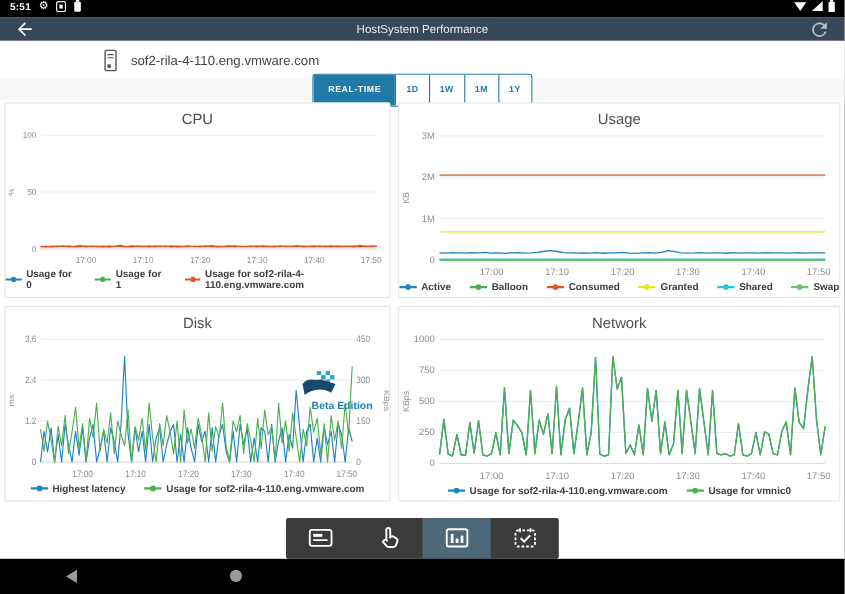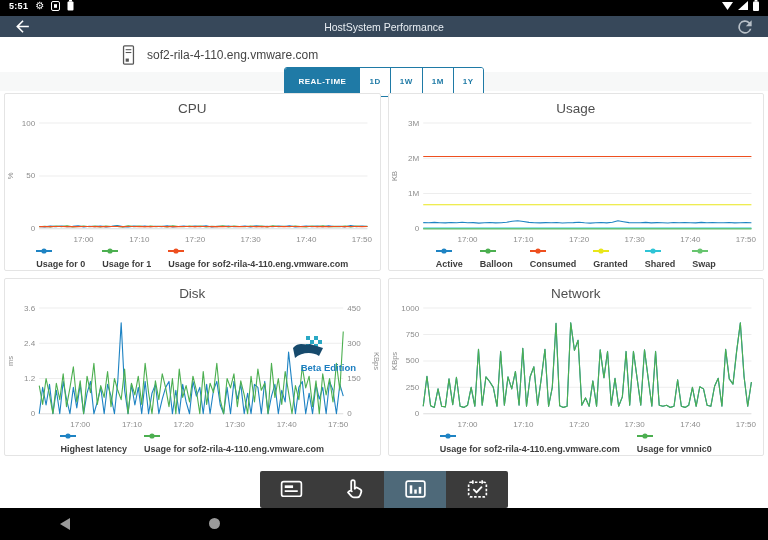--- a/index.html
+++ b/index.html
@@ -13,38 +13,38 @@
   .sb-time { font-weight:bold; letter-spacing:.3px; }
   .sb-gear { font-size:10px; line-height:1; }
 
   
   .appbar { height:21px; background:#37485a; display:flex; align-items:center; padding:0 13px; position:relative; }
   .appbar-title { position:absolute; left:0; right:0; text-align:center; color:#e9eef3; font-size:10.5px; pointer-events:none; }
   .icon-btn { background:none; border:none; cursor:pointer; display:flex; align-items:center; justify-content:center; padding:0; }
   .refresh-btn { margin-left:auto; opacity:.85; }
 
   
-  .hostrow { height:35px; background:#fff; display:flex; align-items:center; padding-left:120px; gap:10px; }
+  .hostrow { height:35px; background:#fff; display:flex; align-items:center; padding-left:92px; gap:10px; }
   .host-name { font-size:12px; color:#454545; }
 
   
   .tabstrip { height:19px; background:#f7f8f8; display:flex; justify-content:center; align-items:center; }
   .tabs { display:flex; border:1px solid #1f7aa6; border-radius:3px; overflow:hidden; background:#fff; }
   .tab { font-size:8px; font-weight:bold; color:#1f7aa6; padding:0 9px; height:28px; display:flex; align-items:center; letter-spacing:.5px; border-left:1px solid #1f7aa6; cursor:pointer; background:#fff; }
   .tab:first-child { border-left:none; padding:0 13px; }
   .tab.active { background:#1f7aa6; color:#fff; }
 
   
   .cards { display:grid; grid-template-columns:1fr 1fr; gap:7px 7px; padding:2px 4px; }
   .card { height:178px; border:1px solid #e4e4e4; border-radius:2px; background:#fff; display:flex; flex-direction:column; position:relative; }
   .chart-title { text-align:center; font-size:13.5px; color:#4f4f4f; padding:7px 0 1px; }
   .chart-body { flex:1; position:relative; }
   .chart-body svg.plot { width:100%; height:100%; display:block; }
   .legend { display:flex; justify-content:center; align-items:center; gap:17px; padding:1px 0 6px; font-size:9px; font-weight:bold; color:#3d3d3d; }
-  .legend-item { display:flex; gap:4px; cursor:pointer;flex-direction:column; }
+  .legend-item { display:flex; align-items:center; gap:4px; cursor:pointer; }
 
   
   .watermark { position:absolute; left:68%; top:26%; text-align:center; pointer-events:none; }
   .wm-text { color:#1c7ec0; font-weight:bold; font-size:9.5px; margin-top:-2px;margin-left:41px; }
 
   
   .toolbar { position:absolute; top:471px; left:50%; transform:translateX(-50%); width:248px; height:37px; background:#3b3b3b; border-radius:2px; display:flex; overflow:hidden; }
   .tb-btn { flex:1; display:flex; align-items:center; justify-content:center; background:none; border:none; cursor:pointer; }
   .tb-btn.selected { background:#4e6979; }
 

